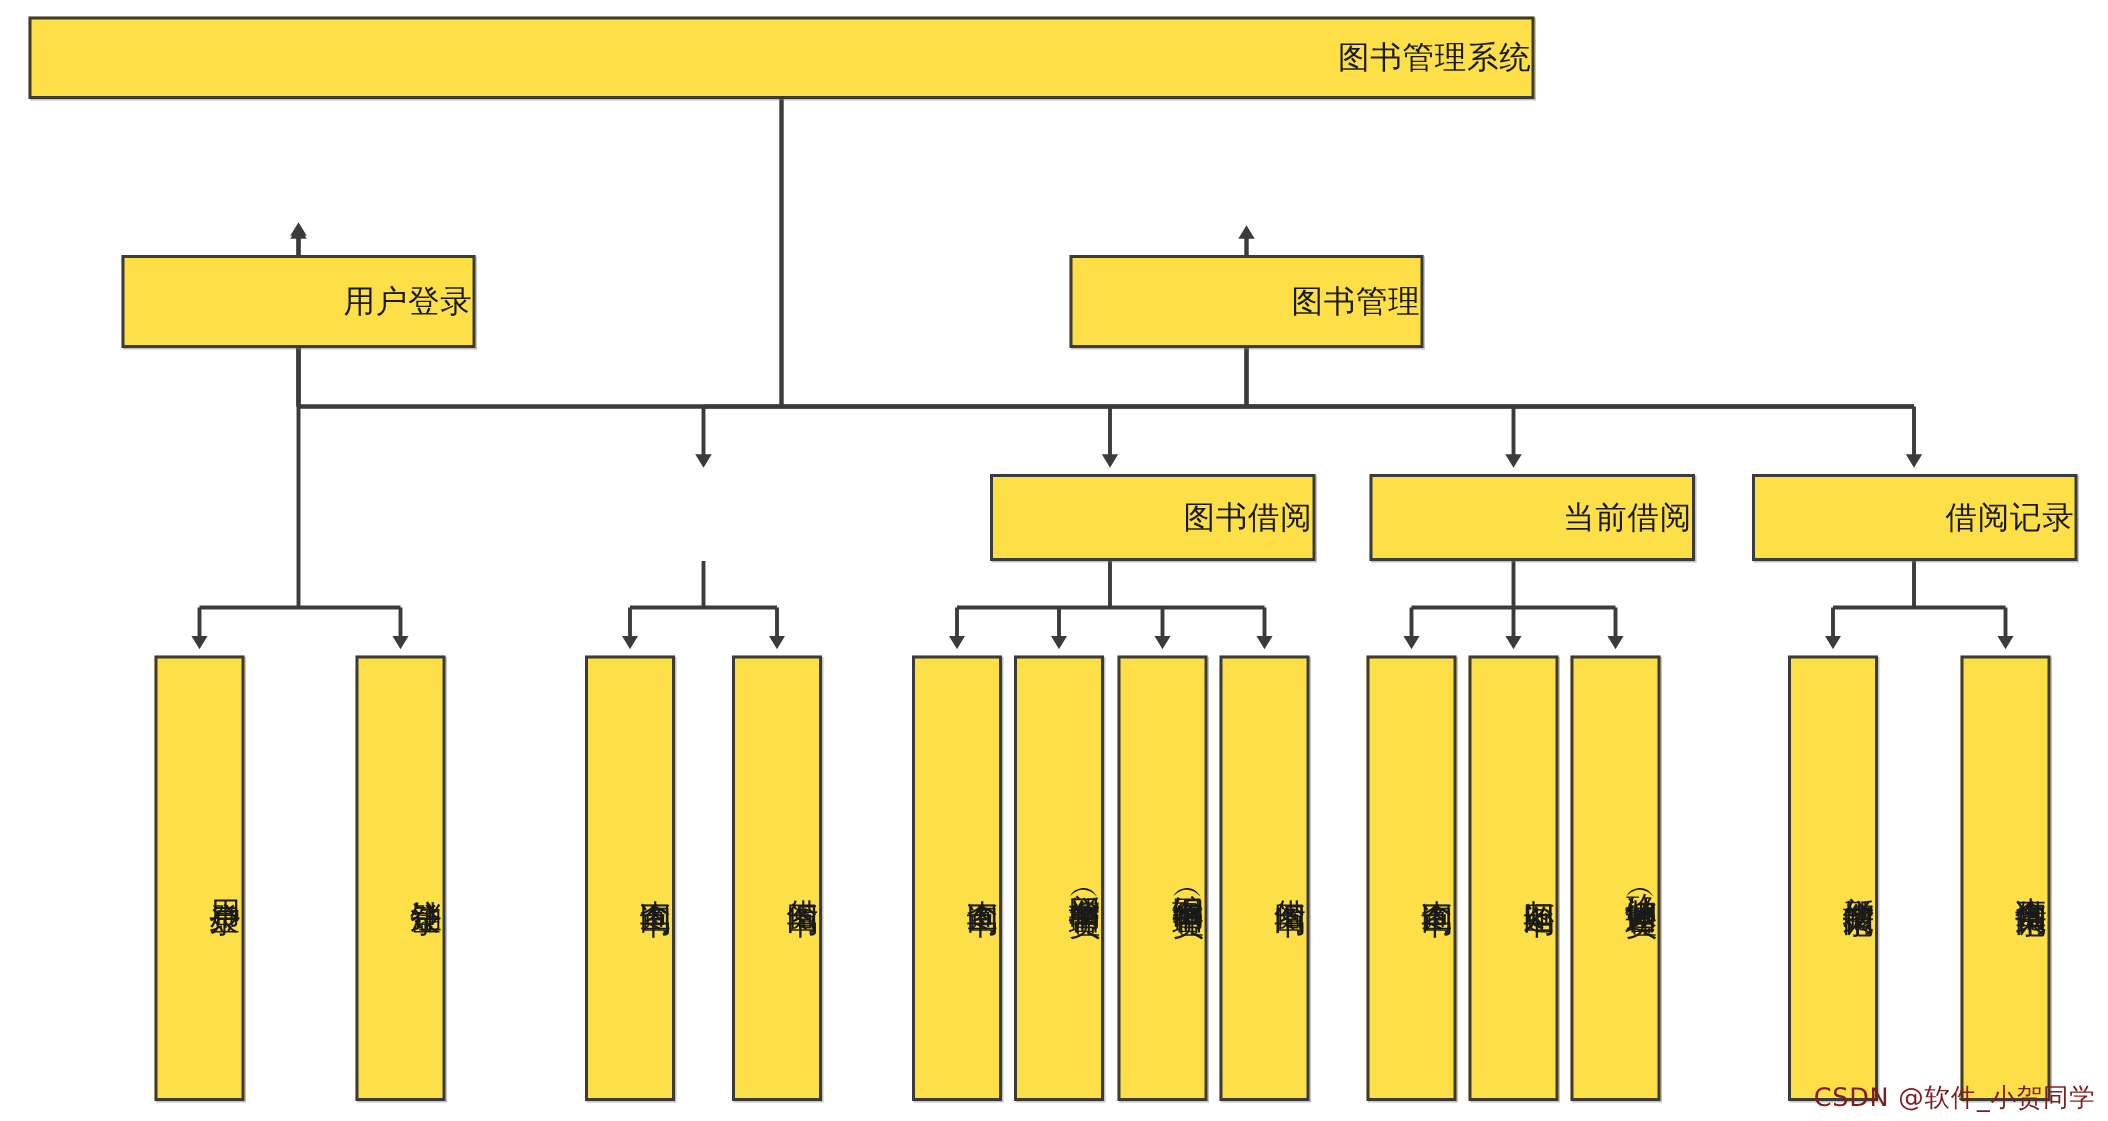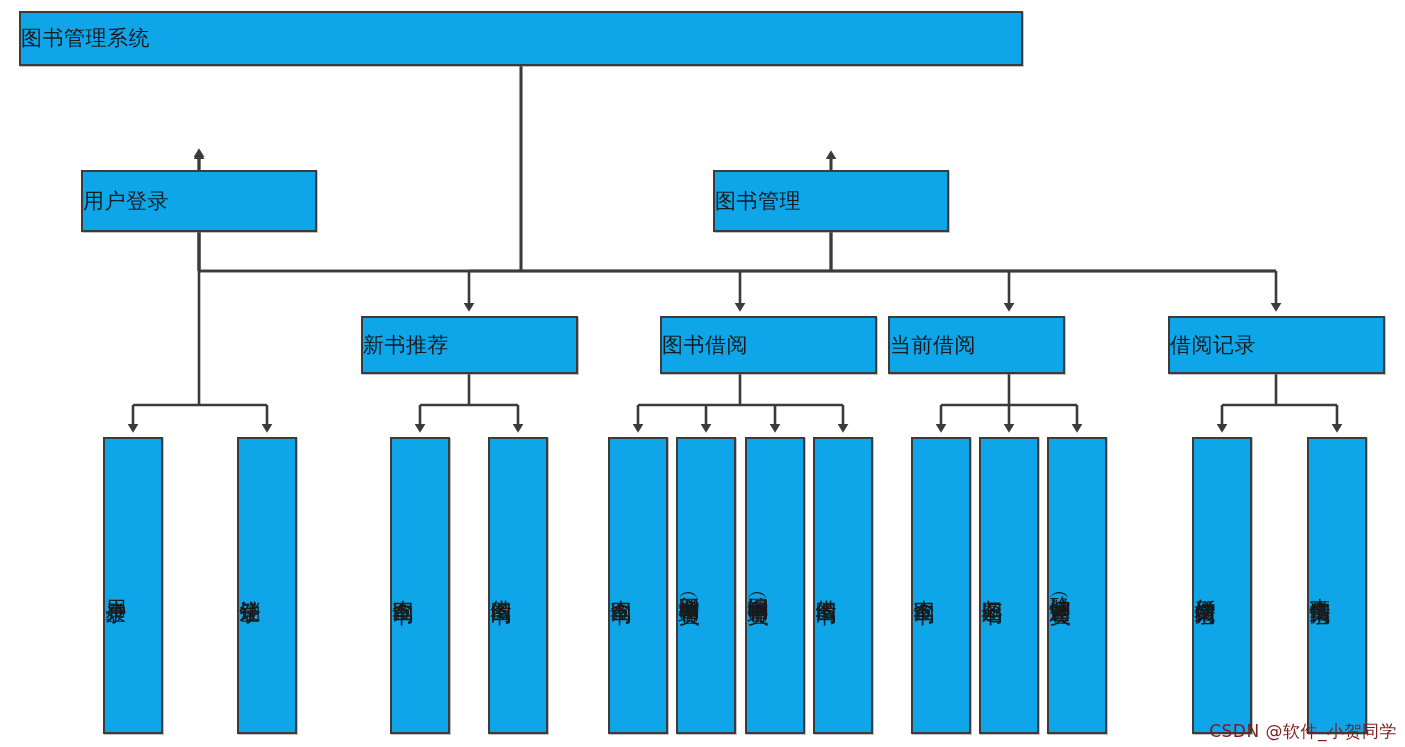--- a/index.html
+++ b/index.html
@@ -20,24 +20,24 @@
     left: 0;
     top: 0;
     width: 1405px;
     height: 747px;
     pointer-events: none;
   }
   .node {
     position: absolute;
     box-sizing: border-box;
     border: 2.5px solid #3b3b3b;
-    background: #0ea5e9;
+    background: #fde047;
     display: flex;
     align-items: center;
-    justify-content: flex-start;
+    justify-content: flex-end;
     color: #1a1a1a;
     box-shadow: 1px 1px 0 rgba(120,120,120,0.45);
   }
   .node .label {
     display: block;
     text-align: center;
     line-height: 1.18;
     letter-spacing: 0.5px;
   }
   .node-root { font-size: 21px; }
@@ -162,27 +162,24 @@
     <span class="label">图书管理系统</span>
   </div>
 
   <div class="node node-l1" style="left:81px; top:170px; width:236px; height:62px;">
     <span class="label">用户登录</span>
   </div>
   <div class="node node-l1" style="left:713px; top:170px; width:236px; height:62px;">
     <span class="label">图书管理</span>
   </div>
 
-  <div class="node node-l2" style="left:361px; top:316px; width:217px; height:58px;">
-    <span class="label">新书推荐</span>
-  </div>
   <div class="node node-l2" style="left:660px; top:316px; width:217px; height:58px;">
     <span class="label">图书借阅</span>
   </div>
-  <div class="node node-l2" style="left:888px; top:316px; width:177px; height:58px;">
+  <div class="node node-l2" style="left:913px; top:316px; width:217px; height:58px;">
     <span class="label">当前借阅</span>
   </div>
   <div class="node node-l2" style="left:1168px; top:316px; width:217px; height:58px;">
     <span class="label">借阅记录</span>
   </div>
 
   <div class="node node-leaf" style="left:103px; top:437px; width:60px; height:297px;">
     <span class="label">用户登录</span>
   </div>
   <div class="node node-leaf" style="left:237px; top:437px; width:60px; height:297px;">

